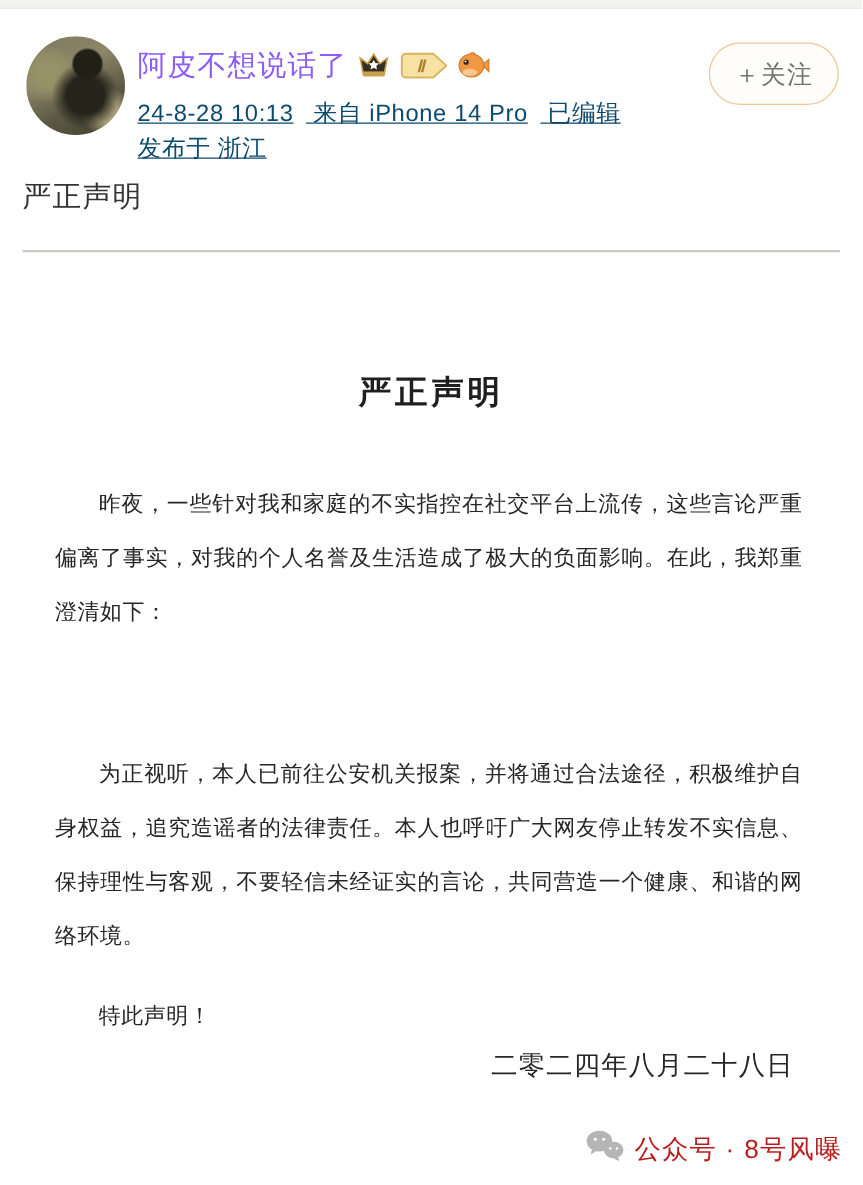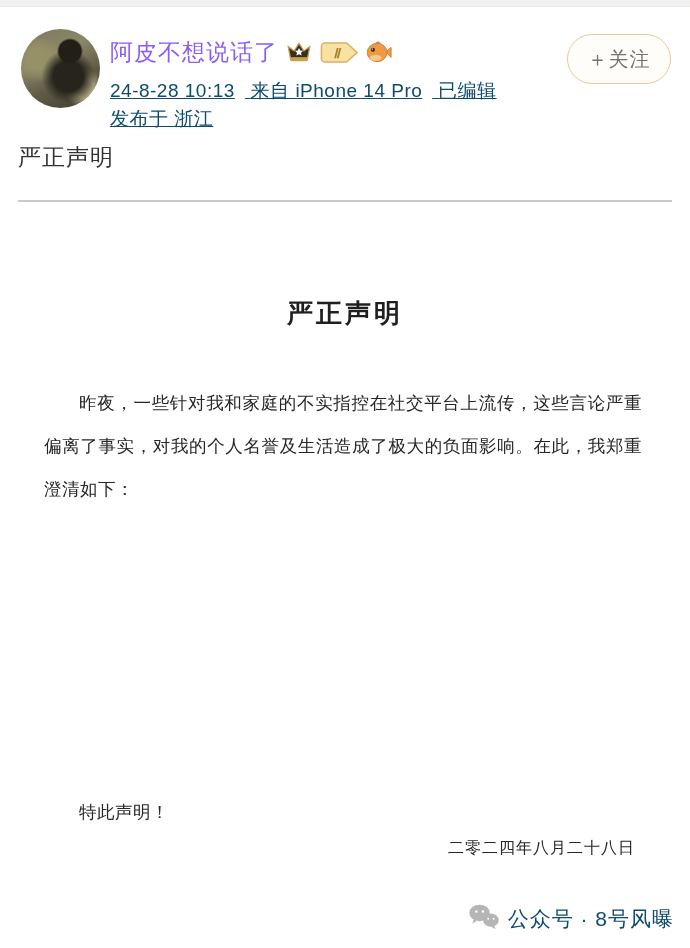--- a/index.html
+++ b/index.html
@@ -42,26 +42,26 @@
        font-family:"Liberation Serif","DejaVu Serif",serif;color:#262626;}
   .doc-title{position:absolute;left:0;top:94px;width:100%;text-align:center;
              font-size:26px;font-weight:bold;letter-spacing:3px;color:#1f1f1f;}
   .para{position:absolute;left:32px;width:598px;margin:12px;font-size:17.5px;line-height:43px;
         text-indent:2em;text-align:justify;letter-spacing:.5px;}
   .p1{top:168px;}
   .p2{top:258px;}
   .p3{top:384px;}
   .p4{top:511px;}
   .p5{top:577px;}
-  .doc-date{position:absolute;right:55px;top:636px;font-size:16px;letter-spacing:1px;}
+  .doc-date{position:absolute;right:55px;top:636px;font-size:21px;letter-spacing:1px;}
   .doc-sign{position:absolute;right:62px;top:671px;font-size:17.5px;letter-spacing:1px;}
 
   
   .watermark{position:absolute;right:16px;top:903px;display:flex;align-items:center;gap:8px;}
-  .watermark-label{font-size:21px;color:#0c4a6e;font-family:"Liberation Sans",sans-serif;letter-spacing:1px;}
+  .watermark-label{font-size:21px;color:#b91c1c;font-family:"Liberation Sans",sans-serif;letter-spacing:1px;}
 </style>
 </head>
 <body>
 
 <div class="page">
   <div class="top-strip"></div>
 
   <div class="avatar"></div>
 
   <div class="name-row">
@@ -103,20 +103,21 @@
 
   <button class="follow-btn">＋关注</button>
 
   <div class="post-text">严正声明</div>
 
   <div class="image-top-edge"></div>
 
   <div class="doc">
     <div class="doc-title">严正声明</div>
     <p class="para p1">昨夜，一些针对我和家庭的不实指控在社交平台上流传，这些言论严重偏离了事实，对我的个人名誉及生活造成了极大的负面影响。在此，我郑重澄清如下：</p>
+    <p class="para p3">为正视听，本人已前往公安机关报案，并将通过合法途径，积极维护自身权益，追究造谣者的法律责任。本人也呼吁广大网友停止转发不实信息、保持理性与客观，不要轻信未经证实的言论，共同营造一个健康、和谐的网络环境。</p>
     <p class="para p5">特此声明！</p>
     <div class="doc-date">二零二四年八月二十八日</div>
   </div>
 
   <div class="watermark">
     <span>
       <svg width="32" height="27" viewBox="0 0 36 30">
         <ellipse cx="13" cy="11" rx="11.5" ry="9.3" fill="#b5b5b5"></ellipse>
         <path d="M6.5 18 l-1.6 5 5 -2.8 Z" fill="#b5b5b5"></path>
         <ellipse cx="25.8" cy="19" rx="8.8" ry="7.4" fill="#b5b5b5"></ellipse>

